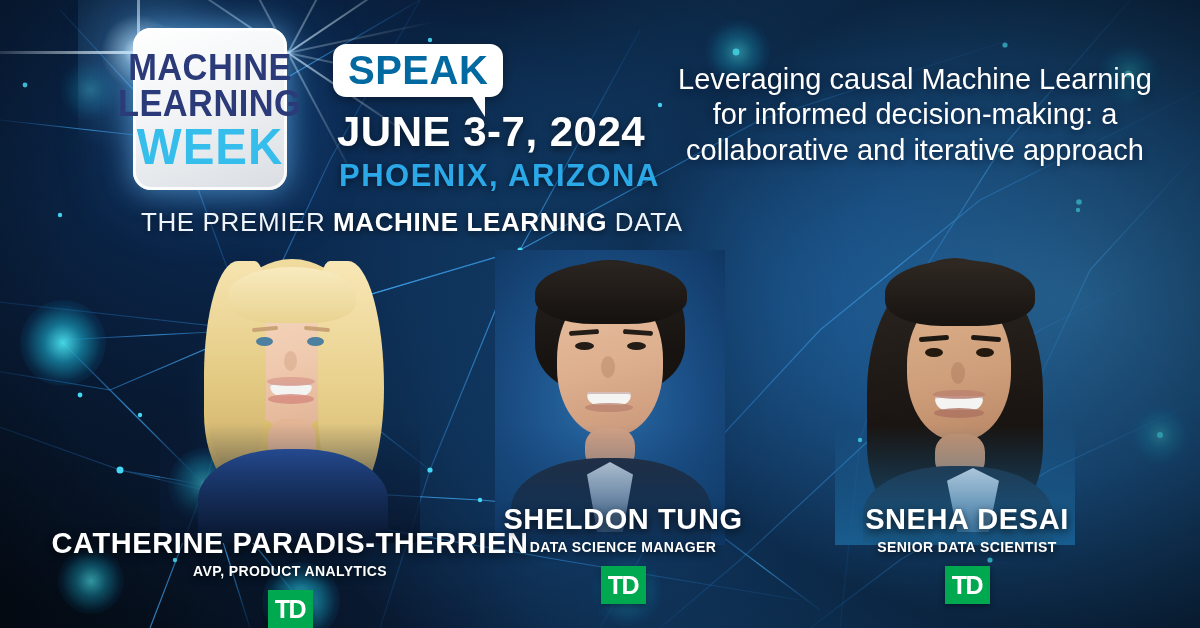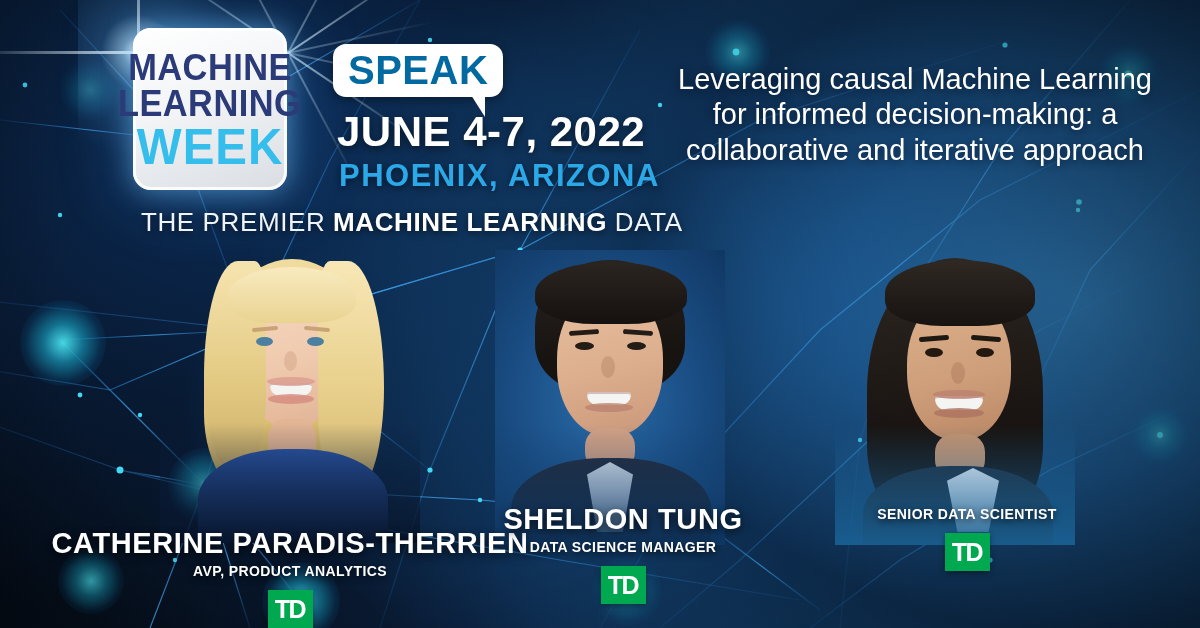--- a/index.html
+++ b/index.html
@@ -321,21 +321,21 @@
     <div class="logo-l2">LEARNING</div>
     <div class="logo-l3">WEEK</div>
   </div>
 
   <div class="hms">
     <div class="bubble">
       <div class="bubble-txt">SPEAK</div>
     </div>
   </div>
 
-  <div class="dateline">JUNE 4-7, 2022</div>
+  <div class="dateline">JUNE 3-7, 2024</div>
   <div class="cityline">PHOENIX, ARIZONA</div>
 
   <div class="tagline">
     <span>THE PREMIER </span><b>MACHINE LEARNING</b><span> DATA</span>
   </div>
 
   <div class="talk">Leveraging causal Machine Learning for informed decision-making: a collaborative and iterative approach</div>
 
   <div class="nameblk" style="left:30px;top:527px;width:520px;">
     <div class="nm" style="font-size:29px;">CATHERINE  PARADIS-THERRIEN</div>
@@ -347,19 +347,20 @@
 
   <div class="nameblk" style="left:478px;top:503px;width:290px;">
     <div class="nm" style="font-size:29px;">SHELDON TUNG</div>
     <div class="rl">DATA SCIENCE MANAGER</div>
     <div class="td">
         <span>TD</span>
       </div>
   </div>
 
   <div class="nameblk" style="left:822px;top:503px;width:290px;">
+    <div class="nm" style="font-size:29px;">SNEHA DESAI</div>
     <div class="rl">SENIOR DATA SCIENTIST</div>
     <div class="td">
         <span>TD</span>
       </div>
   </div>
 
 </div>
 
 </body></html>

